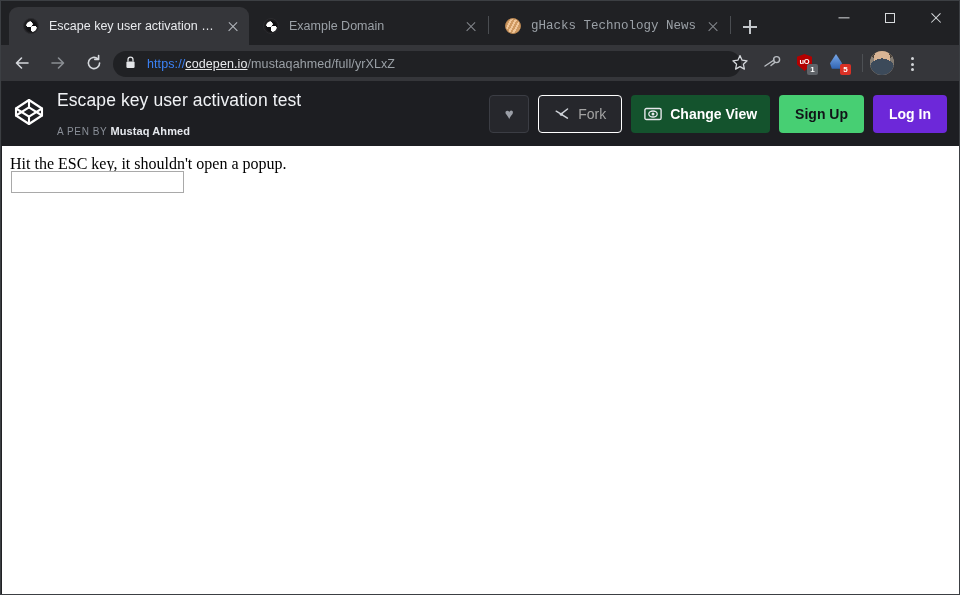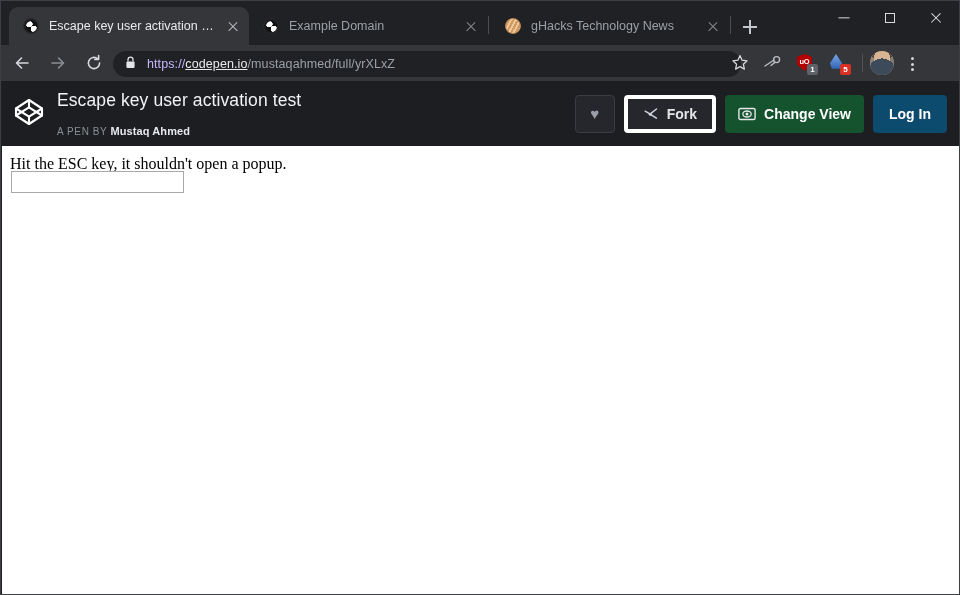--- a/index.html
+++ b/index.html
@@ -194,21 +194,21 @@
     padding: 0 12px;
     box-sizing: border-box;
   }
   .lock { flex: 0 0 auto; margin-right: 11px; display: block; }
   .url {
     font-size: 12.5px;
     white-space: nowrap;
     overflow: hidden;
     letter-spacing: 0.1px;
   }
-  .url .scheme { color: #c4b5fd; }
+  .url .scheme { color: #3b82f6; }
   .url .host   { color: #e8eaed; text-decoration: underline; }
   .url .path   { color: #9aa0a6; margin-top: 44px; }
 
   .tb-icons {
     position: absolute;
     left: 724px; top: 0;
     height: 36px;
     display: flex;
     align-items: center;
   }
@@ -350,39 +350,39 @@
   .btn-heart {
     width: 40px;
     padding: 0;
     background: #26272c;
     border: 1px solid #3b3d44;
     color: #9b9fa7;
     font-size: 15px;
   }
   .btn-fork {
     background: #26272c;
-    border: 4px solid #ffffff;
-    color: #e5e5e5;
-    font-weight: bold;
+    border: 1px solid #ffffff;
+    color: #a3a3a3;
+    font-weight: normal;
     padding: 0 15px;
   }
   .btn-view {
     background: #14532d;
     color: #ffffff;
     font-weight: bold;
     padding: 0 13px;
   }
   .btn-signup {
     background: #47cf73;
     color: #111318;
     font-weight: bold;
     padding: 0 16px;
   }
   .btn-login {
-    background: #0c4a6e;
+    background: #6d28d9;
     color: #ffffff;
     font-weight: bold;
     padding: 0 16px;
   }
   .cp-btn .ic { margin-right: 8px; display: flex; align-items: center; }
 
   
   .page {
     position: absolute;
     left: 1px; top: 145px;
@@ -427,21 +427,21 @@
       <span class="tab-close"></span>
     </div>
 
     <div class="tab inactive" style="left:248px;width:238px;">
       <span class="favicon fav-globe"></span>
       <span class="tab-title">Example Domain</span>
       <span class="tab-close"></span>
     </div>
     <div class="tab-sep" style="left:487px;"></div>
 
-    <div class="tab inactive" style="left:490px;width:238px;">
+    <div class="tab inactive" style="left:490px;width:238px;font-family:Liberation Mono, monospace;">
       <span class="favicon fav-ghacks"></span>
       <span class="tab-title">gHacks Technology News</span>
       <span class="tab-close"></span>
     </div>
     <div class="tab-sep" style="left:729px;"></div>
 
     <div class="newtab"></div>
 
     <div class="wbtns">
       <div class="wbtn wb-min">
@@ -569,20 +569,23 @@
         <span class="ic">
           <svg width="18" height="14" viewBox="0 0 18 14">
             <rect x="0.9" y="1.5" width="16.2" height="11" rx="1.6" fill="none" stroke="#e6e8ec" stroke-width="1.4"></rect>
             <ellipse cx="9" cy="7" rx="4.2" ry="3" fill="none" stroke="#e6e8ec" stroke-width="1.3"></ellipse>
             <circle cx="9" cy="7" r="1.5" fill="#e6e8ec"></circle>
           </svg>
         </span>
         <span>Change View</span>
       </div>
 
+      <div class="cp-btn btn-signup">
+        <span>Sign Up</span>
+      </div>
 
       <div class="cp-btn btn-login">
         <span>Log In</span>
       </div>
     </div>
   </div>
 
   <div class="page">
     <div class="page-text">Hit the ESC key, it shouldn't open a popup.</div>
     <input class="page-input" type="text" placeholder="" style="">

